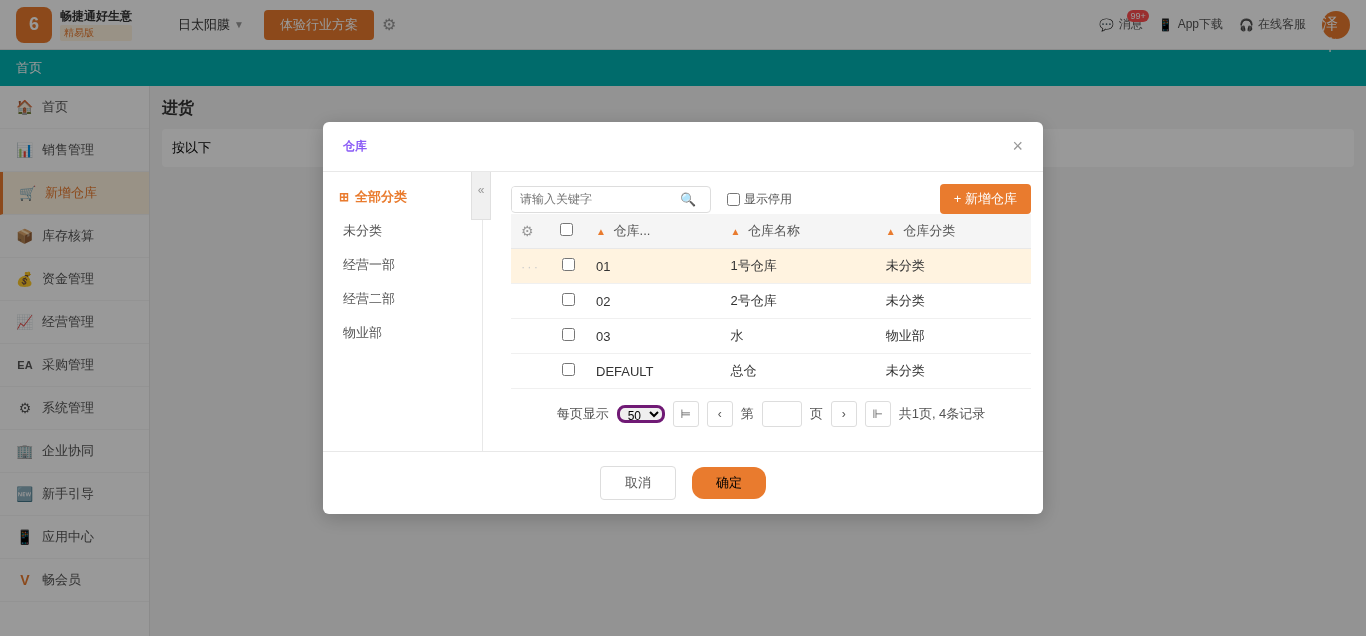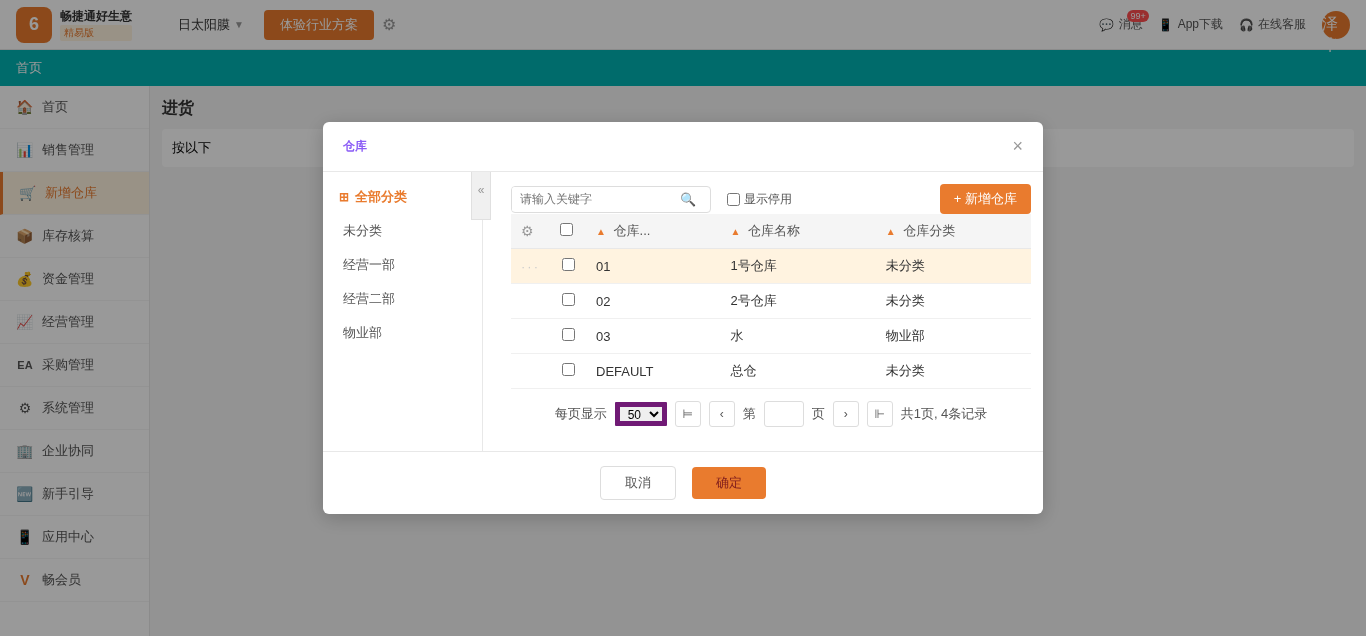--- a/index.html
+++ b/index.html
@@ -210,40 +210,40 @@
       border: 1px solid #ddd; border-radius: 3px;
       display: flex; align-items: center; justify-content: center;
       cursor: pointer; font-size: 12px; color: #555;
     }
     .page-input {
       width: 40px; height: 26px;
       border: 1px solid #ddd; border-radius: 3px;
       text-align: center; font-size: 13px;
     }
     .page-size-select {
-      height: 24px; border: 5px solid #701a75; border-radius: 1px;
+      height: 18px; border: 3px solid #701a75; border-radius: 8px;
       padding: 0 4px; font-size: 12px; cursor: pointer;
     }
 
     
     .modal-footer {
       display: flex; justify-content: center; gap: 16px;
       padding: 14px 20px;
       border-top: 1px solid #e8e8e8;
       align-items: center;
     }
     .btn-cancel {
       padding: 7px 24px; border: 1px solid #ddd;
       background: white; border-radius: 4px;
       cursor: pointer; font-size: 13px; color: #555;
     }
     .btn-confirm {
       padding: 7px 24px; border: none;
-      background: #e97b2e; color: #7f1d1d;
-      border-radius: 4px; cursor: pointer; font-size: 13px;
+      background: #e97b2e; color: #000000;
+      border-radius: 12px; cursor: pointer; font-size: 13px;
     }
 
     .dots-menu { color: #ccc; letter-spacing: 2px; cursor: pointer; }
     .gear-icon { color: #999; font-size: 14px; }
   </style>
 </head>
 <body>
 
 <div class="top-header">
   <div class="logo-area">

